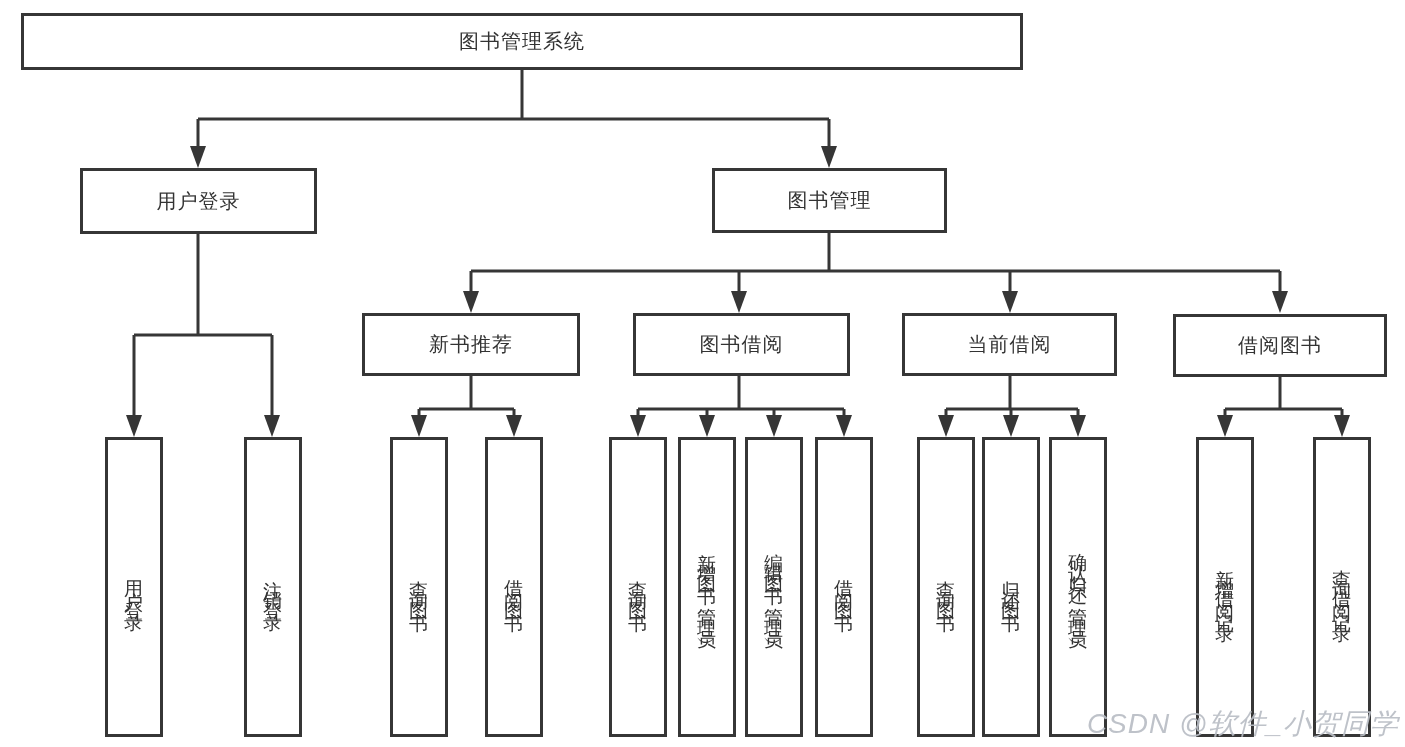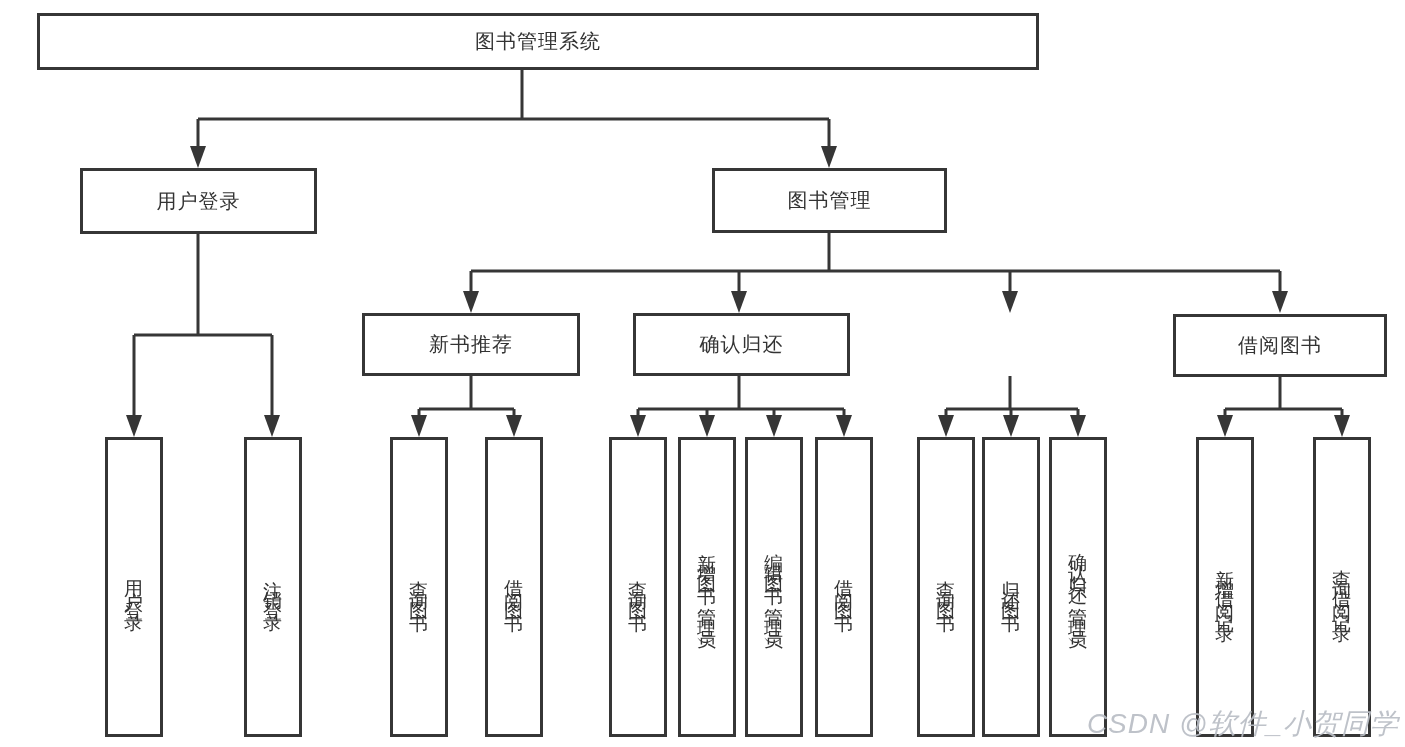--- a/index.html
+++ b/index.html
@@ -60,36 +60,39 @@
       <polygon points="766,415 782,415 774,437"></polygon>
       <polygon points="836,415 852,415 844,437"></polygon>
       <polygon points="938,415 954,415 946,437"></polygon>
       <polygon points="1003,415 1019,415 1011,437"></polygon>
       <polygon points="1070,415 1086,415 1078,437"></polygon>
       <polygon points="1217,415 1233,415 1225,437"></polygon>
       <polygon points="1334,415 1350,415 1342,437"></polygon>
     </g>
   </svg>
 
-  <div class="box" style="left:37px;top:13px;width:1002px;height:57px">
+  <div class="box" style="left:21px;top:13px;width:1002px;height:57px">
     <span class="hlabel">图书管理系统</span>
   </div>
 
   <div class="box" style="left:80px;top:168px;width:237px;height:66px">
     <span class="hlabel">用户登录</span>
   </div>
   <div class="box" style="left:362px;top:313px;width:218px;height:63px">
     <span class="hlabel">新书推荐</span>
   </div>
 
   <div class="box" style="left:712px;top:168px;width:235px;height:65px">
     <span class="hlabel">图书管理</span>
   </div>
   <div class="box" style="left:633px;top:313px;width:217px;height:63px">
-    <span class="hlabel">确认归还</span>
+    <span class="hlabel">图书借阅</span>
+  </div>
+  <div class="box" style="left:902px;top:313px;width:215px;height:63px">
+    <span class="hlabel">当前借阅</span>
   </div>
   <div class="box" style="left:1173px;top:314px;width:214px;height:63px">
     <span class="hlabel">借阅图书</span>
   </div>
 
   <div class="box leaf" style="left:105px;top:437px;width:58px;height:300px">
     <span class="vlabel">用户登录</span>
   </div>
   <div class="box leaf" style="left:244px;top:437px;width:58px;height:300px">
     <span class="vlabel">注销登录</span>

